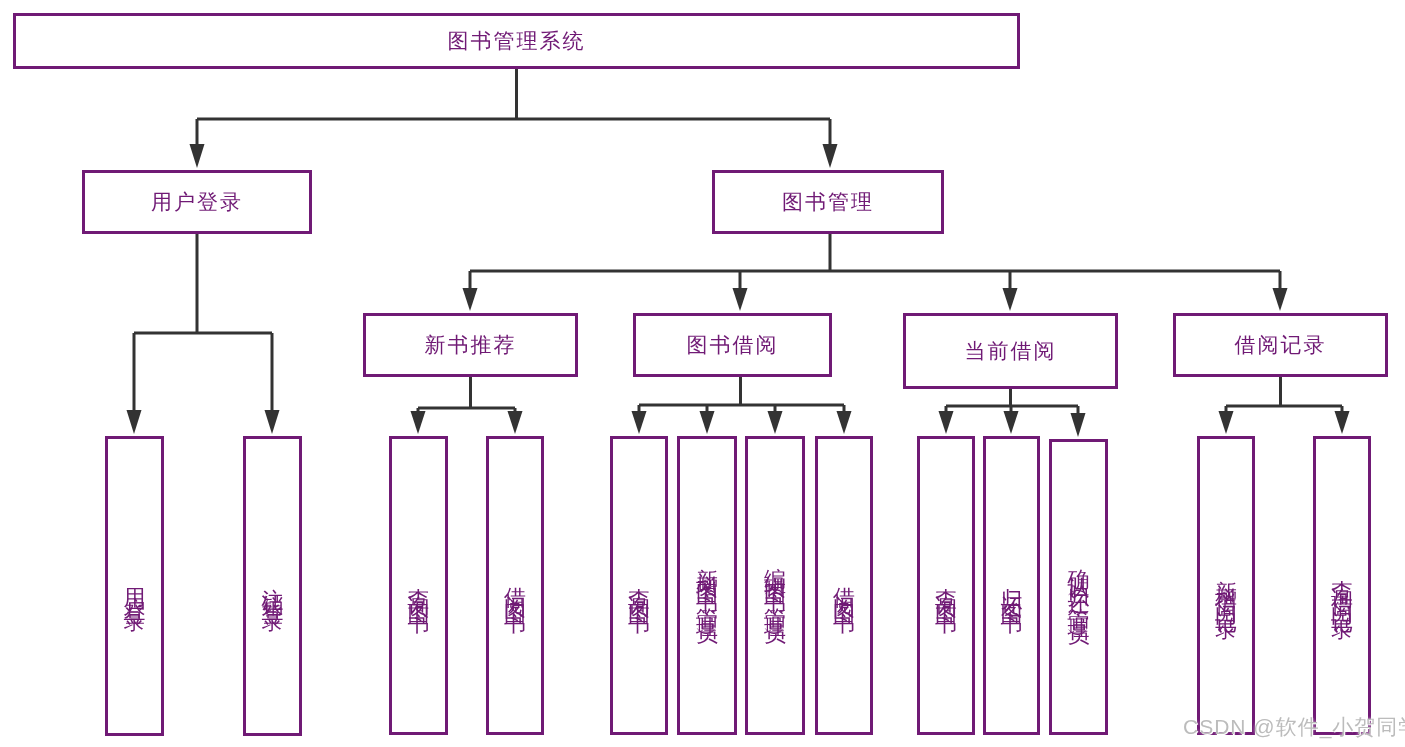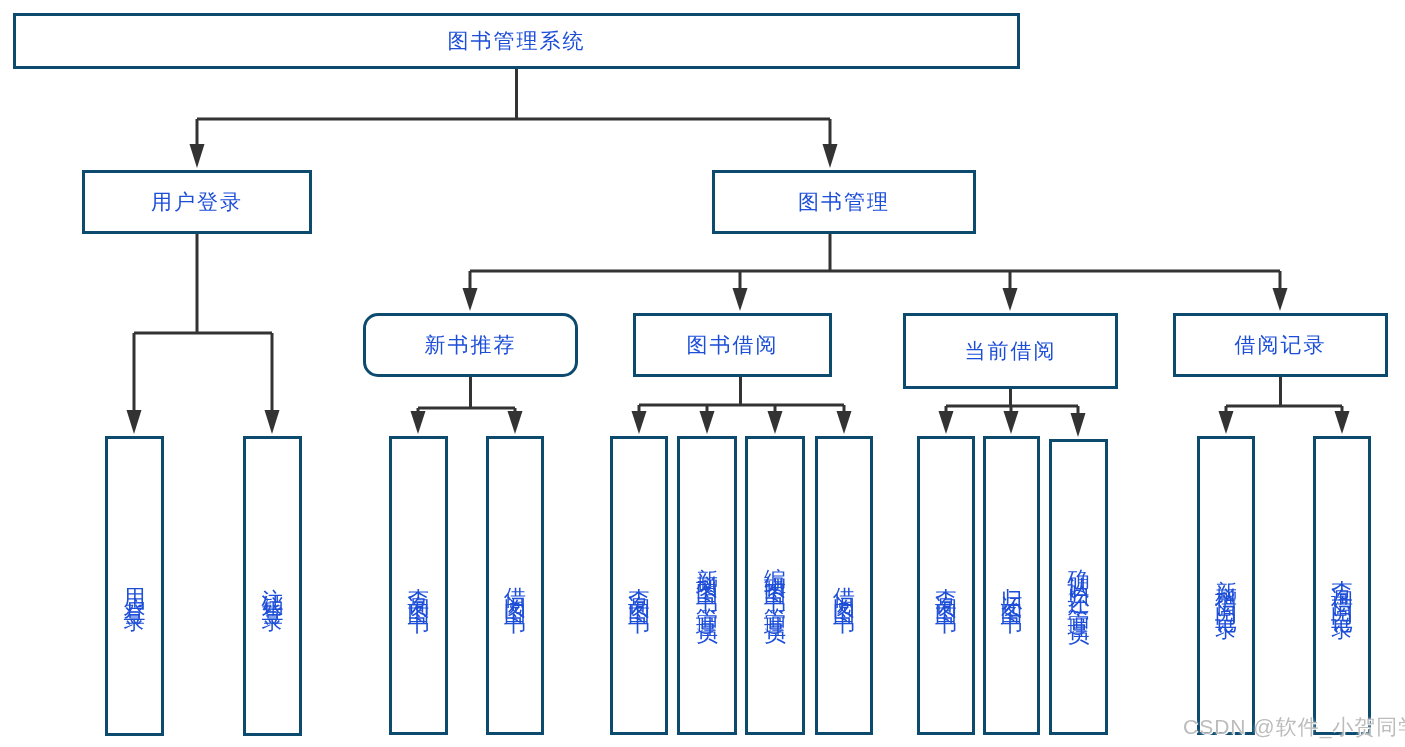--- a/index.html
+++ b/index.html
@@ -15,26 +15,26 @@
     position: absolute;
     left: 0; top: 0;
     width: 1405px; height: 747px;
     z-index: 1;
   }
   svg.connector-layer path { stroke: #333333; stroke-width: 3; fill: none; }
   svg.connector-layer polygon { fill: #333333; stroke: none; }
   .box {
     position: absolute;
     box-sizing: border-box;
-    border: 3px solid #0c4a6e;
+    border: 3px solid #701a75;
     background: #ffffff;
     display: flex;
     align-items: center;
     justify-content: center;
-    color: #1d4ed8;
+    color: #701a75;
     z-index: 2;
   }
   .hlabel {
     font-size: 21px;
     letter-spacing: 2px;
     white-space: nowrap;
   }
   .vlabel {
     writing-mode: vertical-rl;
     text-orientation: mixed;
@@ -129,25 +129,25 @@
     </g>
   </svg>
 
   <div class="box" style="left:13px; top:13px; width:1007px; height:56px;">
     <span class="hlabel">图书管理系统</span>
   </div>
 
   <div class="box" style="left:82px; top:170px; width:230px; height:64px;">
     <span class="hlabel">用户登录</span>
   </div>
-  <div class="box" style="left:712px; top:170px; width:264px; height:64px;">
+  <div class="box" style="left:712px; top:170px; width:232px; height:64px;">
     <span class="hlabel">图书管理</span>
   </div>
 
-  <div class="box" style="left:363px; top:313px; width:215px; height:64px;border-radius:15px;">
+  <div class="box" style="left:363px; top:313px; width:215px; height:64px;">
     <span class="hlabel">新书推荐</span>
   </div>
   <div class="box" style="left:633px; top:313px; width:199px; height:64px;">
     <span class="hlabel">图书借阅</span>
   </div>
   <div class="box" style="left:903px; top:313px; width:215px; height:76px;">
     <span class="hlabel">当前借阅</span>
   </div>
   <div class="box" style="left:1173px; top:313px; width:215px; height:64px;">
     <span class="hlabel">借阅记录</span>

